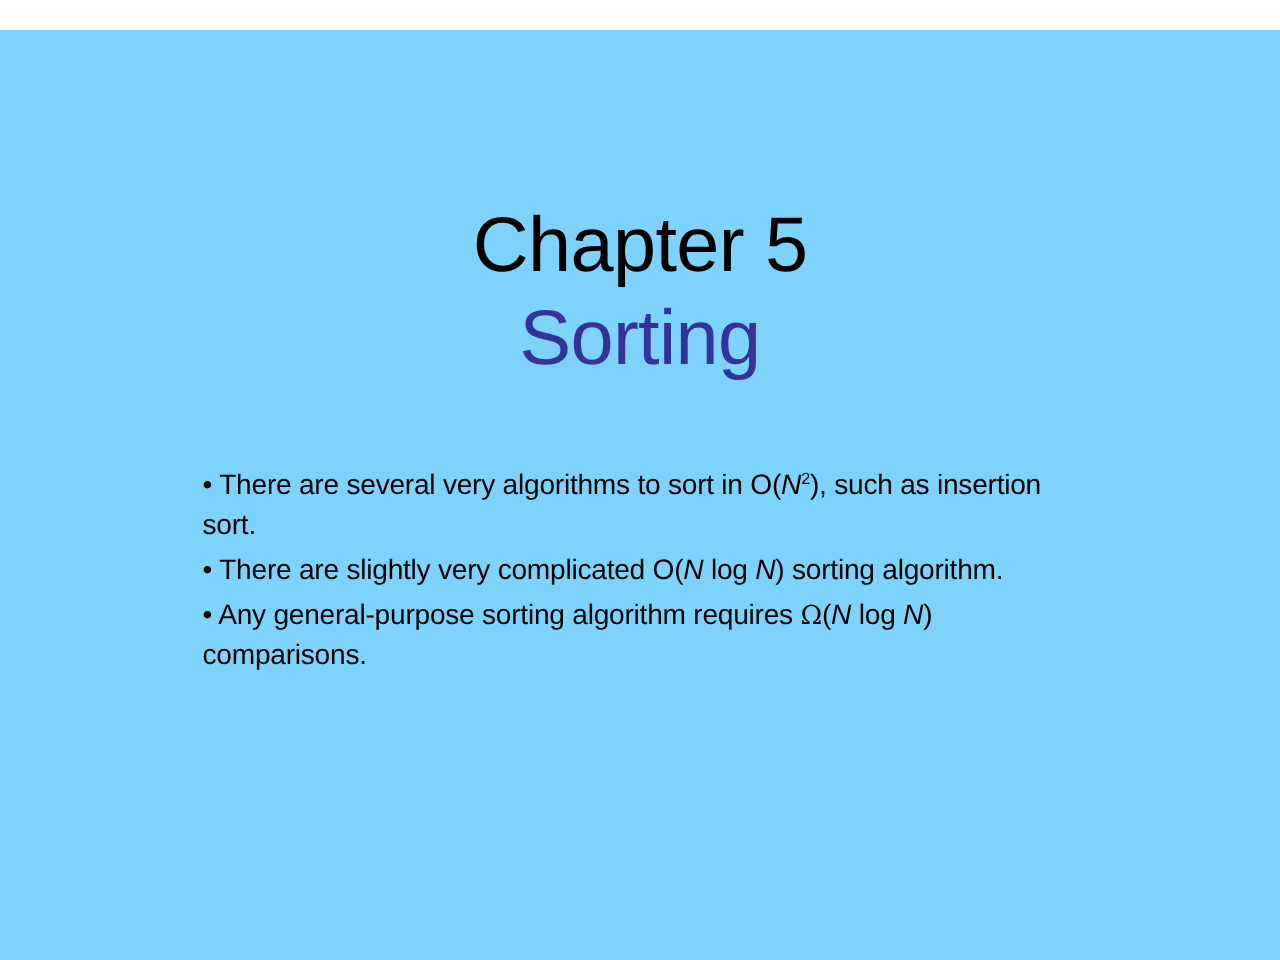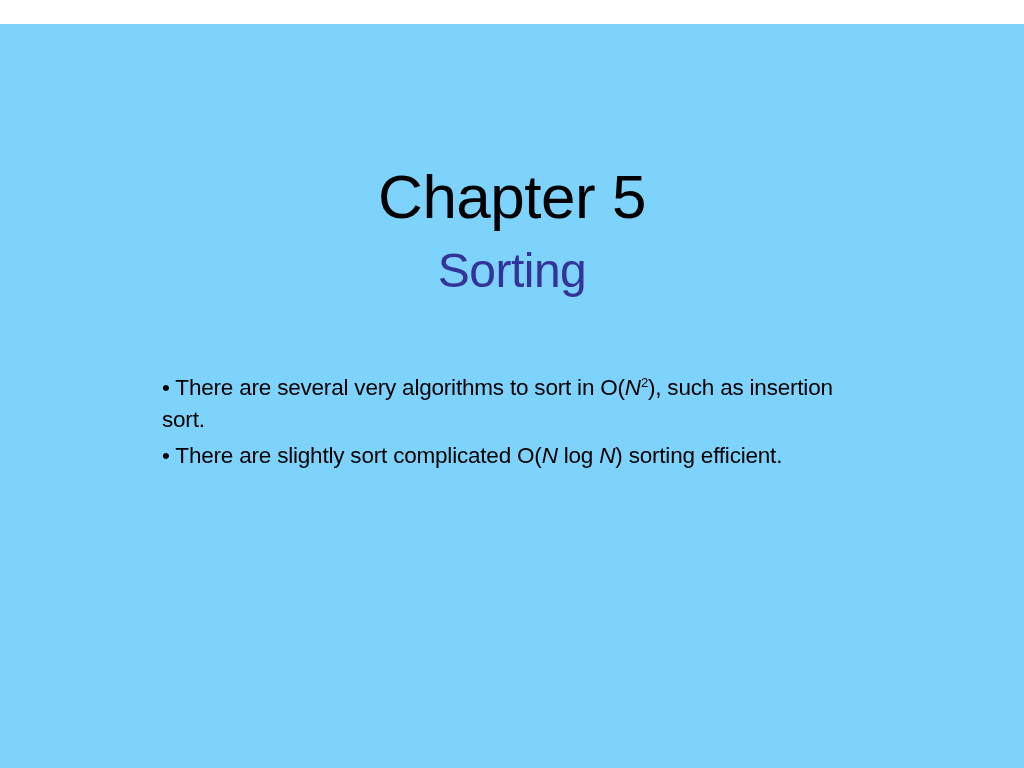--- a/index.html
+++ b/index.html
@@ -28,21 +28,21 @@
       width: 1024px;
       text-align: center;
     }
     .title-line {
       font-size: 62px;
       line-height: 74px;
       color: #000000;
       letter-spacing: -0.5px;
     }
     .subtitle-line {
-      font-size: 48px;
+      font-size: 62px;
       line-height: 74px;
       color: #333399;
       letter-spacing: -0.5px;
     }
     .bullets {
       position: absolute;
       left: 162px;
       top: 348px;
       width: 700px;
       margin: 0;
@@ -73,16 +73,20 @@
     <div class="subtitle-line" style="color: rgb(51, 51, 153);">Sorting</div>
   </div>
 
   <ul class="bullets">
     <li class="bullet">
       <span>•</span>
       <span>There are several very algorithms to sort in O(</span><i>N</i><sup>2</sup><span>), such as insertion sort.</span>
     </li>
     <li class="bullet">
       <span>•</span>
-      <span>There are slightly sort complicated O(</span><i>N</i><span> log </span><i>N</i><span>) sorting efficient.</span>
+      <span>There are slightly very complicated O(</span><i>N</i><span> log </span><i>N</i><span>) sorting algorithm.</span>
+    </li>
+    <li class="bullet">
+      <span>•</span>
+      <span>Any general-purpose sorting algorithm requires </span><span class="omega">Ω</span><span>(</span><i>N</i><span> log </span><i>N</i><span>) comparisons.</span>
     </li>
   </ul>
 </div>
 
 </body></html>

